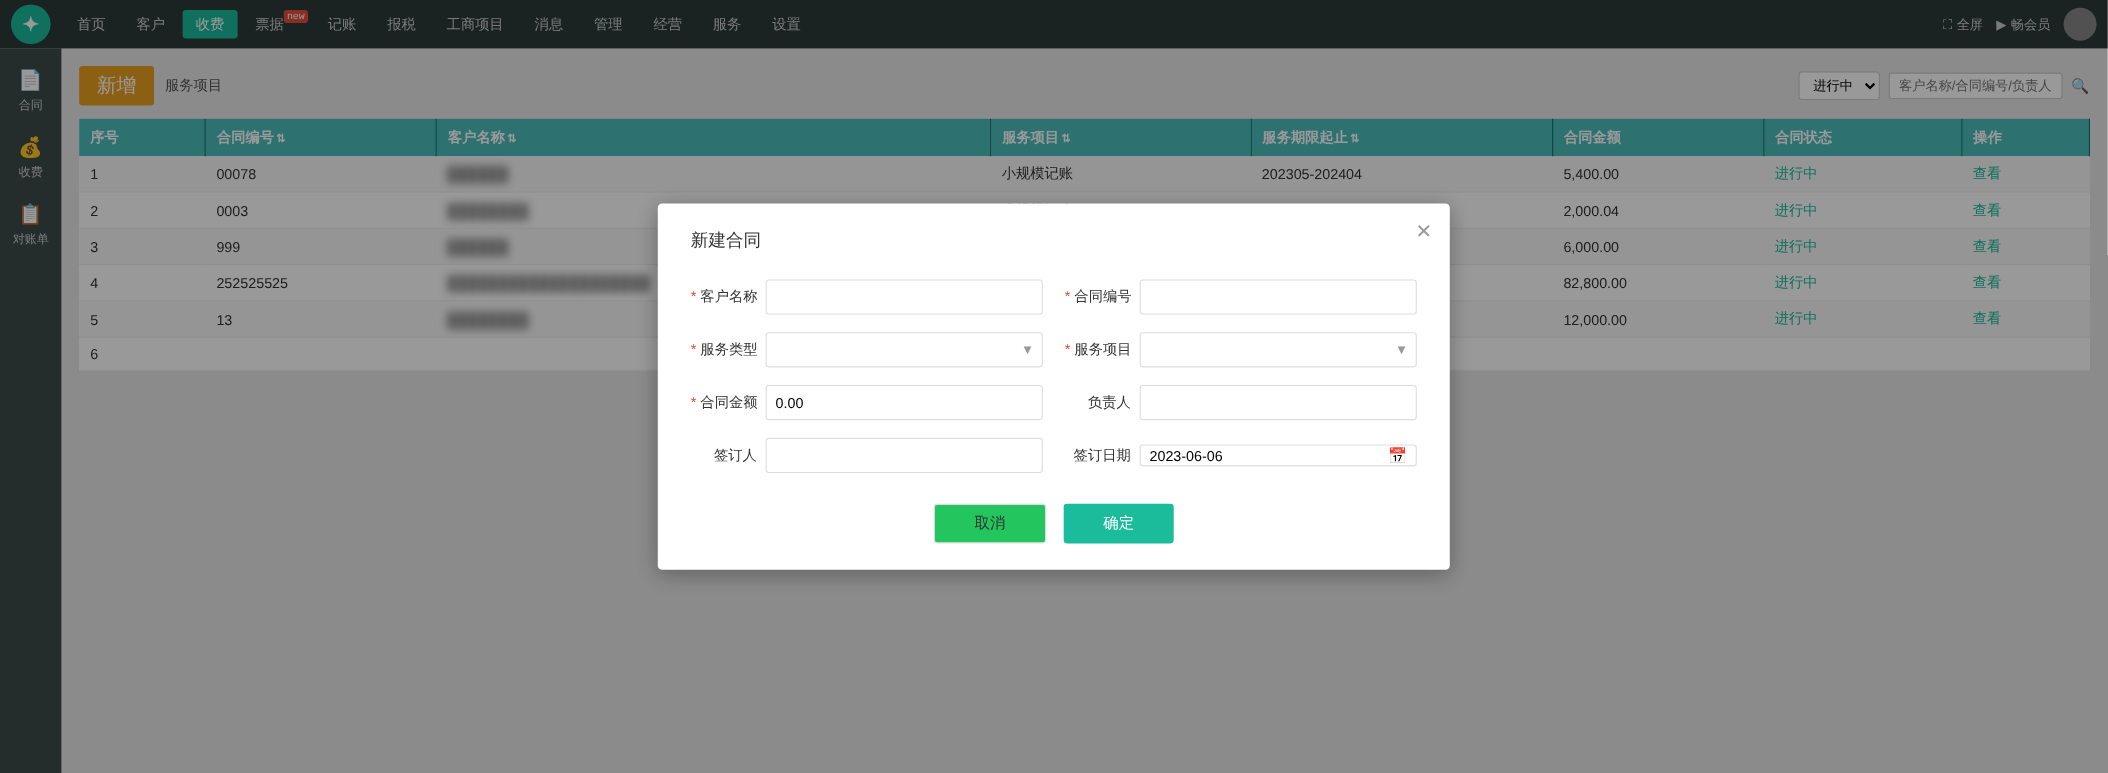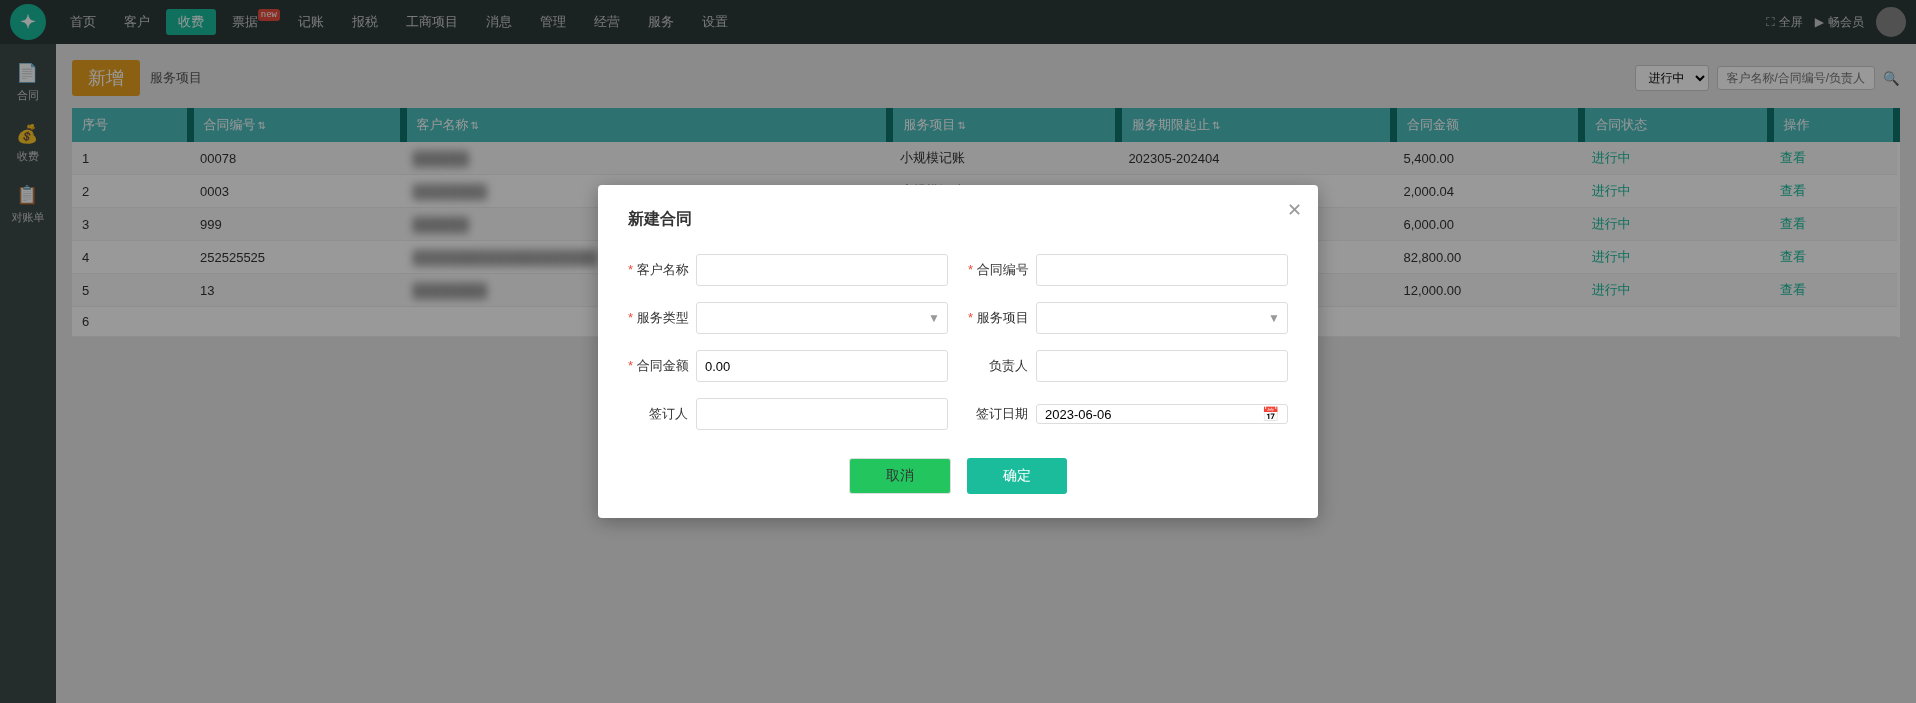--- a/index.html
+++ b/index.html
@@ -160,23 +160,23 @@
       border-collapse: collapse;
       background: white;
     }
     .data-table thead tr {
       background: #4dbdbd;
       color: white;
     }
     .data-table thead th {
       padding: 8px 10px;
       text-align: left;
-      font-weight: normal;
-      font-size: 13px;
-      border-right: 7px solid #0f766e;
+      font-weight: bold;
+      font-size: 13px;
+      border-right: 1px solid #0f766e;
     }
     .data-table tbody tr:nth-child(odd) { background: #f9f9f9; }
     .data-table tbody tr:nth-child(even) { background: #fff; }
     .data-table tbody td {
       padding: 7px 10px;
       border-bottom: 1px solid #eee;
       font-size: 13px;
       color: #333;
     }
     .status-badge {
@@ -209,21 +209,21 @@
       border-radius: 4px;
       width: 720px;
       padding: 24px 30px 24px 30px;
       position: relative;
       box-shadow: 0 4px 20px rgba(0,0,0,0.3);
     }
     .dialog-title {
       font-size: 16px;
       color: #333;
       margin-bottom: 24px;
-      font-weight: bold;
+      font-weight: normal;
     }
     .dialog-close {
       position: absolute;
       top: 14px; right: 16px;
       background: none; border: none;
       font-size: 18px; color: #999; cursor: pointer;
     }
     .form-row {
       display: flex;
       gap: 20px;

